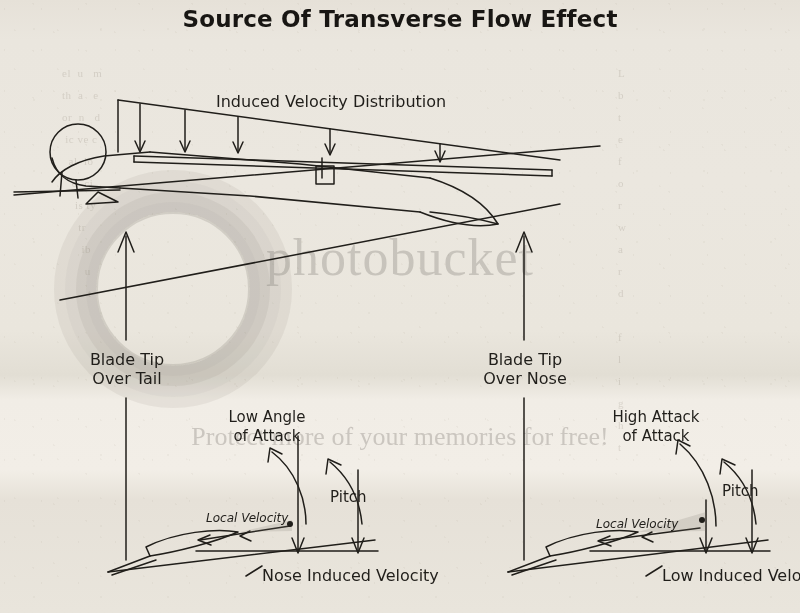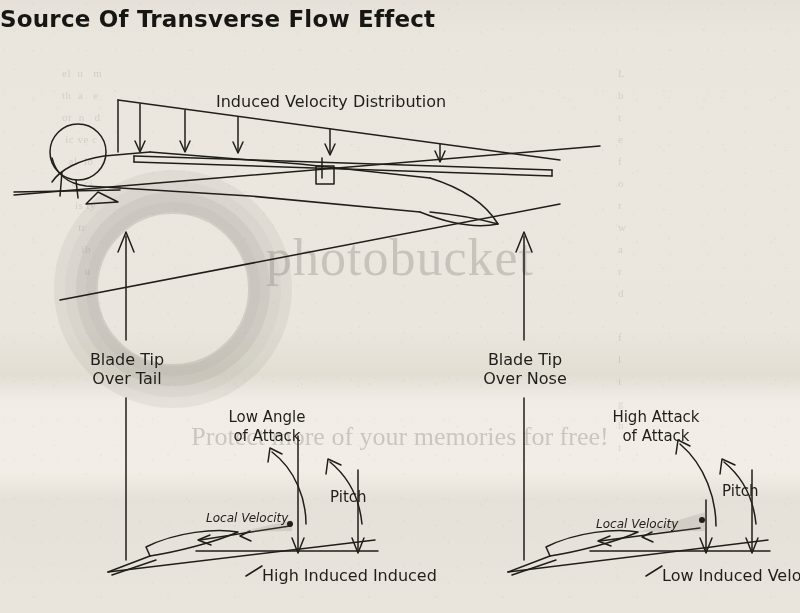--- a/index.html
+++ b/index.html
@@ -85,21 +85,21 @@
       0 0 0 20px rgba(125,120,110,.10),
       0 0 0 31px rgba(125,120,110,.05),
       0 0 0 42px rgba(125,120,110,.10);
     user-select: none;
   }
 
   #title {
     position: absolute;
     left: 0; top: 6px;
     width: 800px;
-    text-align: left;
+    text-align: center;
     font-family: "DejaVu Sans", sans-serif;
     font-weight: bold;
     font-size: 23px;
     letter-spacing: .2px;
     color: #181613;
   }
 
   svg#art {
     position: absolute;
     left: 0; top: 0;
@@ -307,17 +307,17 @@
 of Attack</div>
 
   <div class="lbl mid" style="left:330px; top:488px;">Pitch</div>
 
   <div class="lbl mid" style="left:722px; top:482px;">Pitch</div>
 
   <div class="lbl small" style="left:206px; top:509px;">Local Velocity</div>
 
   <div class="lbl small" style="left:596px; top:515px;">Local Velocity</div>
 
-  <div class="lbl big" style="left:262px; top:566px;">High Induced Induced</div>
+  <div class="lbl big" style="left:262px; top:566px;">Nose Induced Velocity</div>
 
   <div class="lbl big" style="left:662px; top:566px;">Low Induced Velocity</div>
 
 </div>
 
 </body></html>

